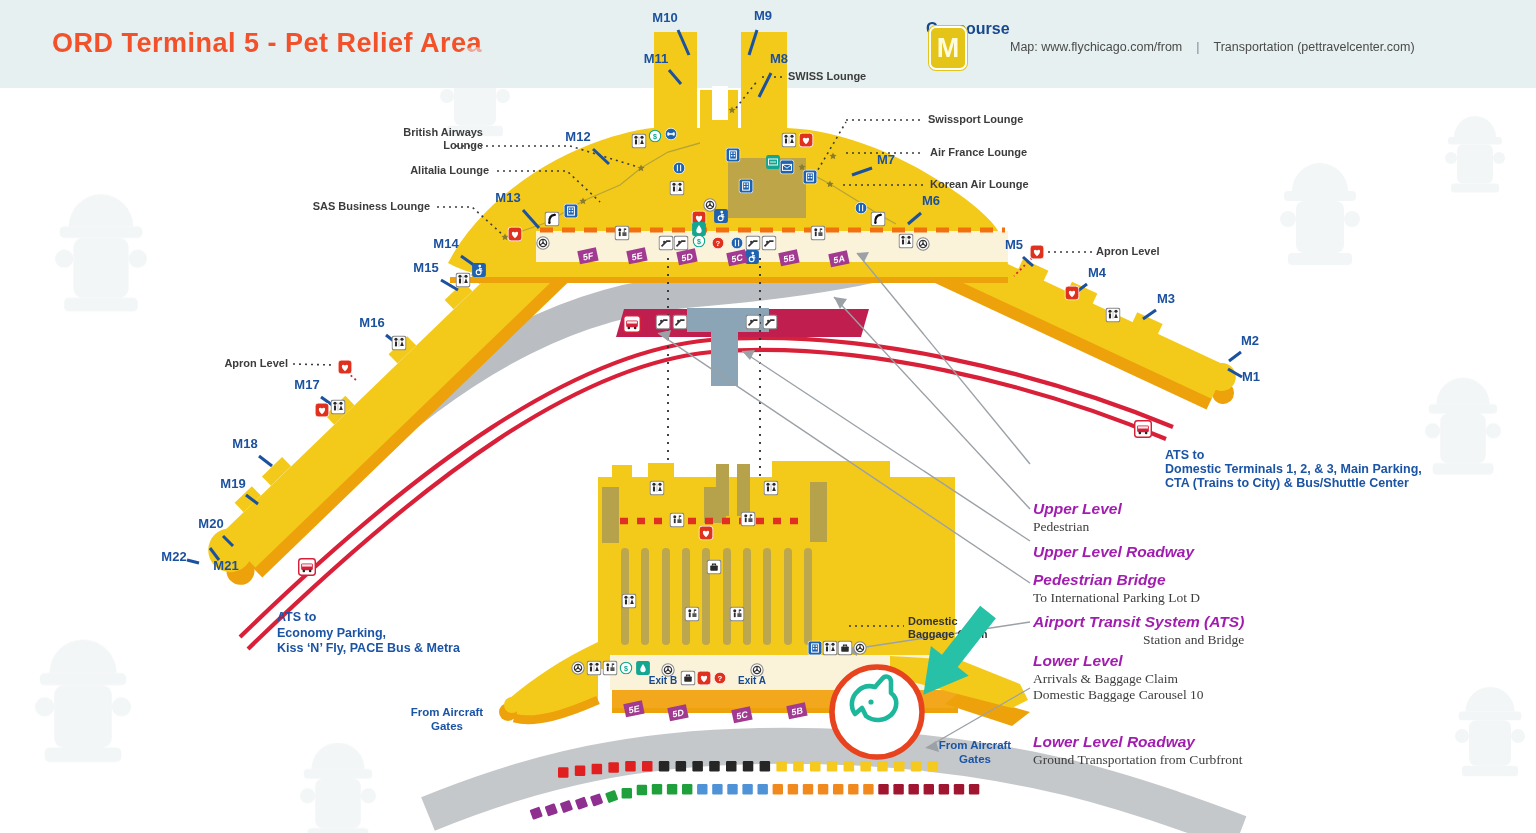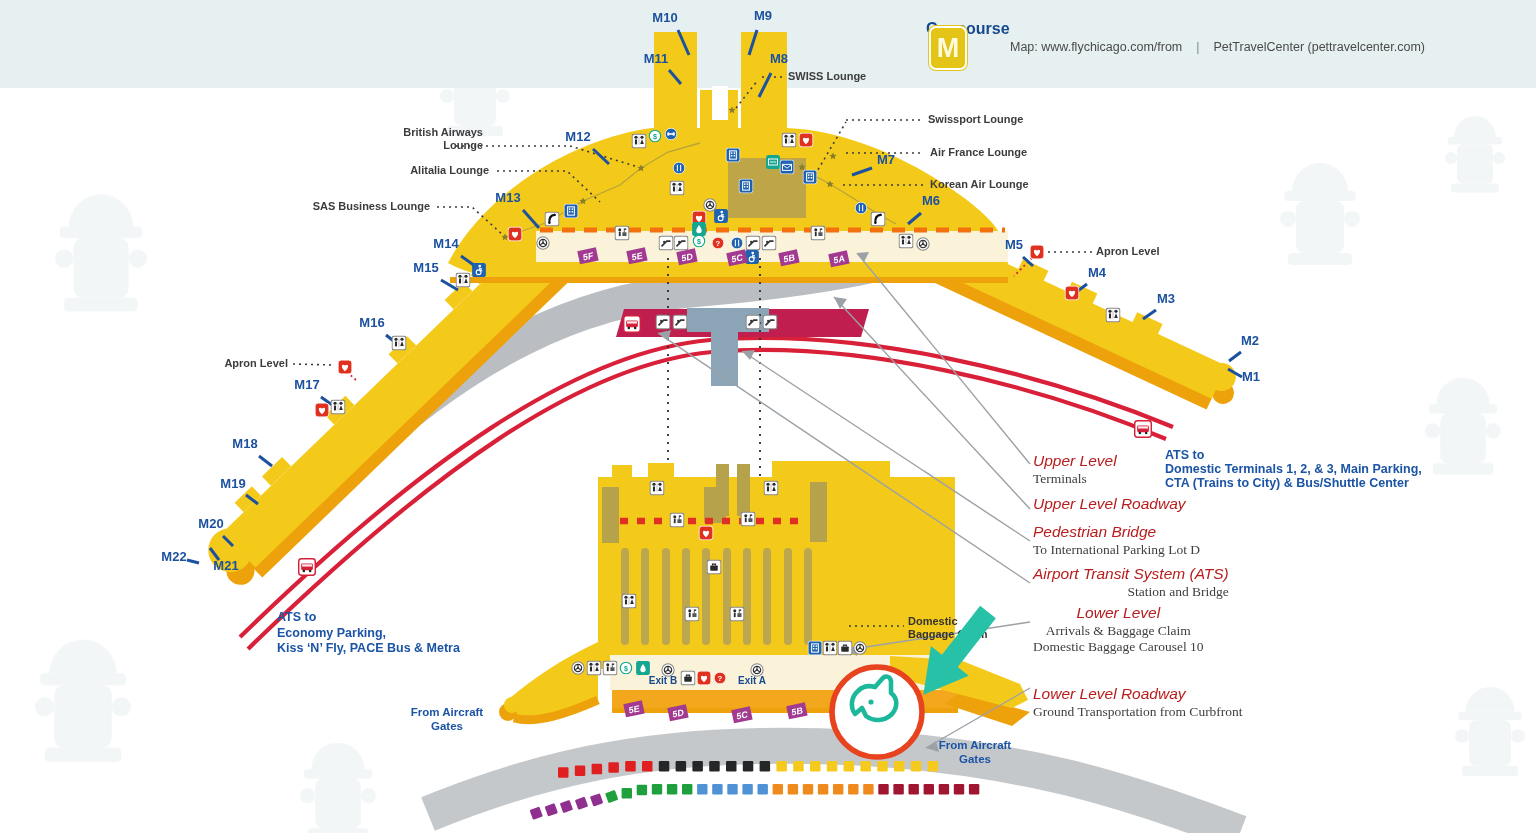--- a/index.html
+++ b/index.html
@@ -22,33 +22,34 @@
   .t-exit{font-size:10px;font-weight:bold;fill:#16498f;text-anchor:middle;}
   .t-fromgates{font-size:11.5px;font-weight:bold;fill:#1b54a5;text-anchor:middle;}
   .t-baggage{font-size:11px;font-weight:bold;fill:#333;}
   .t-section{font-size:9px;font-style:italic;font-weight:bold;fill:#fff;text-anchor:middle;}
   .tick{stroke:#1b519f;stroke-width:3;}
   .dotlead{stroke:#3c3c3c;stroke-width:1.6;stroke-dasharray:2,4;fill:none;}
   .reddot{stroke:#d6203a;stroke-width:1.8;stroke-dasharray:2,3;fill:none;}
   .leader{stroke:#9ba1a6;stroke-width:1.4;fill:none;}
   #legend{position:absolute;left:1033px;top:0;width:420px;}
   .lg-item{position:absolute;left:0;}
-  .lg-title{font-size:15.5px;font-weight:normal;font-style:italic;color:#b91c1c;white-space:nowrap;}
+  .lg-title{font-size:15.5px;font-weight:bold;font-style:italic;color:#a21caf;white-space:nowrap;margin-top:48px;}
   .lg-sub{margin:1px 0 0 0;font-family:"Liberation Serif",serif;font-size:13.5px;color:#3e3e3e;line-height:15px;white-space:nowrap;}
   #ats-blue{position:absolute;font-size:12.5px;font-weight:bold;color:#1b54a5;line-height:14px;white-space:nowrap;}
 </style>
 </head>
 <body>
 
 <div id="stage">
   <div class="topbar"></div>
+  <div class="title">ORD Terminal 5 - Pet Relief Area</div>
   <div class="concourse-label">Concourse</div>
   <div class="concourse-badge">M</div>
   <div class="mapinfo">
-    <span>Map: www.flychicago.com/from</span><span class="sep">|</span><span>PetTravelCenter (pettravelcenter.com)</span>
+    <span>Map: www.flychicago.com/from</span><span class="sep">|</span><span>Transportation (pettravelcenter.com)</span>
   </div>
 
   <svg width="1536" height="833" viewBox="0 0 1536 833">
     <defs>
       <symbol id="ic-restroom" viewBox="0 0 20 20">
           <rect x="0.8" y="0.8" width="18.4" height="18.4" rx="3" fill="#fff" stroke="#888" stroke-width="1.5"></rect>
           <circle cx="6" cy="5" r="2.1" fill="#2b2b2b"></circle>
           <rect x="4.6" y="8" width="2.8" height="6.5" fill="#2b2b2b"></rect>
           <circle cx="14" cy="5" r="2.1" fill="#2b2b2b"></circle>
           <path d="M14,7.8 L11.6,14 L16.4,14 Z" fill="#2b2b2b"></path>
@@ -554,34 +555,34 @@
     </g>
 
     <g transform="translate(988,612) rotate(128)">
       <polygon points="0,-10 62,-10 62,-24 105,0 62,24 62,10 0,10" fill="#27c1a8"></polygon>
     </g>
   </svg>
 
   <div id="legend">
       <div class="lg-item" style="top: 452px;">
         <div class="lg-title">Upper Level</div>
-        <p class="lg-sub">Terminals</p>
+        <p class="lg-sub">Pedestrian</p>
       </div>
       <div class="lg-item" style="top: 495px;">
         <div class="lg-title">Upper Level Roadway</div>
       </div>
       <div class="lg-item" style="top: 523px;">
         <div class="lg-title">Pedestrian Bridge</div>
         <p class="lg-sub">To International Parking Lot D</p>
       </div>
       <div class="lg-item" style="top: 565px; text-align: right;">
         <div class="lg-title">Airport Transit System (ATS)</div>
         <p class="lg-sub">Station and Bridge</p>
       </div>
-      <div class="lg-item" style="top: 604px; text-align: center;">
+      <div class="lg-item" style="top: 604px;">
         <div class="lg-title">Lower Level</div>
         <p class="lg-sub">Arrivals &amp; Baggage Claim</p>
         <p class="lg-sub">Domestic Baggage Carousel 10</p>
       </div>
       <div class="lg-item" style="top: 685px;">
         <div class="lg-title">Lower Level Roadway</div>
         <p class="lg-sub">Ground Transportation from Curbfront</p>
       </div>
     </div>
   <div id="ats-blue" style="left: 1165px; top: 448px;">

